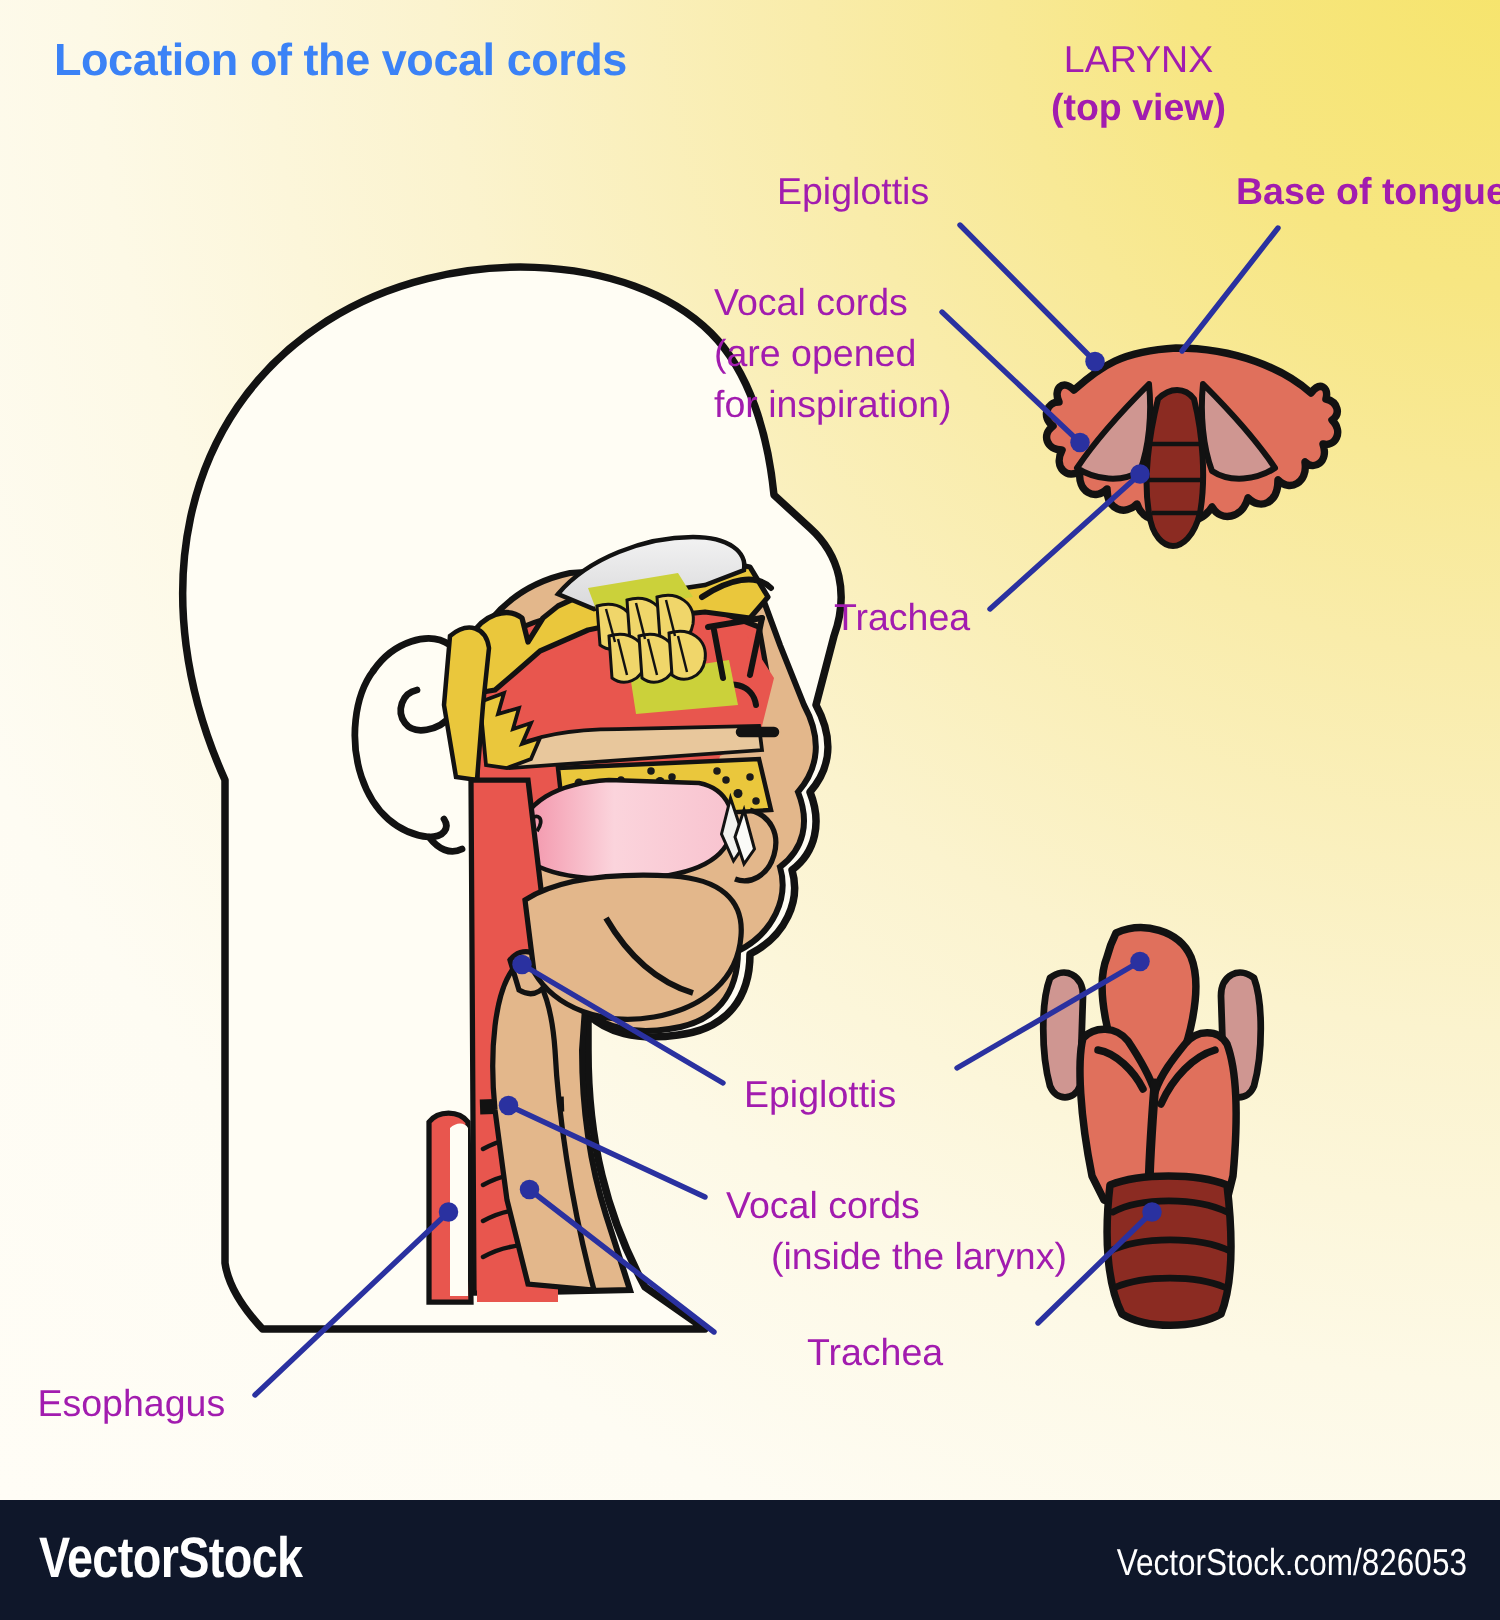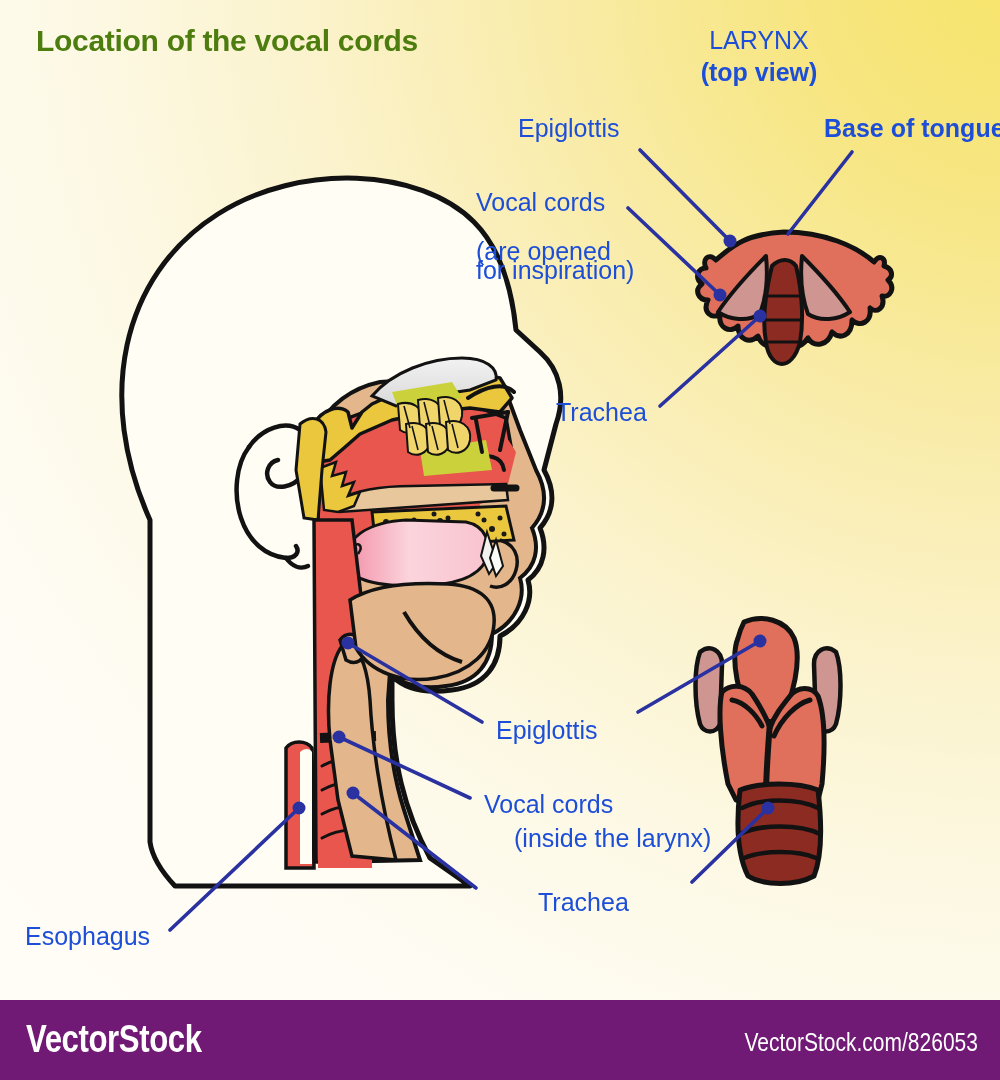--- a/index.html
+++ b/index.html
@@ -17,45 +17,45 @@
   }
   
   #bg{
     position:absolute;left:0;top:0;width:1000px;height:1000px;
     background:
       radial-gradient(circle at 102% -4%, #f6e469 0%, #f7e682 16%, #f9ecaa 33%, #fbf3ce 50%, #fdf9e6 66%, #fefcf3 80%, #fffdf6 100%);
   }
   
   #footer{
     position:absolute;left:0;top:1000px;width:1000px;height:80px;
-    background:#701a75;
+    background:#0f172a;
   }
   #footer .brand{
     position:absolute;left:26px;top:18px;
     color:#fff;font-size:38px;font-weight:bold;
     letter-spacing:-0.5px;
     transform:scaleX(0.82);transform-origin:left top;
     font-family:"Liberation Sans", sans-serif;
   }
   #footer .url{
     position:absolute;right:22px;top:28px;
     color:#fff;font-size:25px;
     transform:scaleX(0.84);transform-origin:right top;
     font-family:"Liberation Sans", sans-serif;
   }
   
   #title{
     position:absolute;left:36px;top:24px;
-    font-size:30px;font-weight:bold;color:#4d7c0f;
+    font-size:30px;font-weight:bold;color:#3b82f6;
     letter-spacing:-0.3px;
   }
   
   .lbl{
     position:absolute;
-    color:#1d4ed8;
+    color:#a21caf;
     font-size:25px;
     line-height:1.30;
     white-space:pre;
   }
   .lbl.ctr{text-align:center;}
   svg{position:absolute;left:0;top:0;}
   #art{pointer-events:none;}
 </style>
 </head>
 <body>
@@ -403,21 +403,21 @@
   <div id="title">Location of the vocal cords</div>
 
   <div class="lbl ctr" style="left:666px;top:24px;width:186px;">LARYNX</div>
   <div class="lbl ctr" style="left:666px;top:56px;width:186px;font-weight:bold;">(top view)</div>
 
   <div class="lbl" style="left:518px;top:112px;">Epiglottis</div>
 
   <div class="lbl" style="left:824px;top:112px;font-weight:bold;">Base of tongue</div>
 
   <div class="lbl" style="left:476px;top:186px;">Vocal cords</div>
-  <div class="lbl" style="left:476px;top:220px;margin-top:15px;">(are opened</div>
+  <div class="lbl" style="left:476px;top:220px;">(are opened</div>
   <div class="lbl" style="left:476px;top:254px;">for inspiration)</div>
 
   <div class="lbl" style="left:556px;top:396px;">Trachea</div>
 
   <div class="lbl" style="left:496px;top:714px;">Epiglottis</div>
 
   <div class="lbl" style="left:484px;top:788px;">Vocal cords</div>
   <div class="lbl" style="left:484px;top:822px;margin-left:30px;">(inside the larynx)</div>
 
   <div class="lbl" style="left:538px;top:886px;">Trachea</div>

